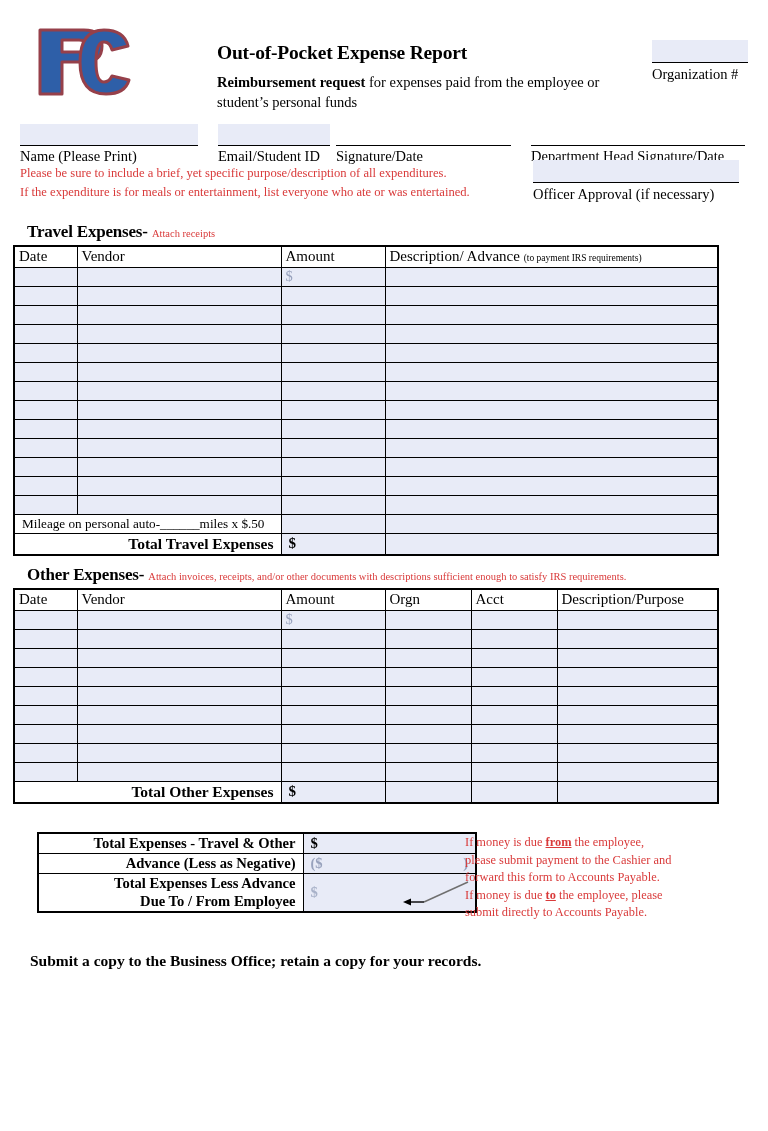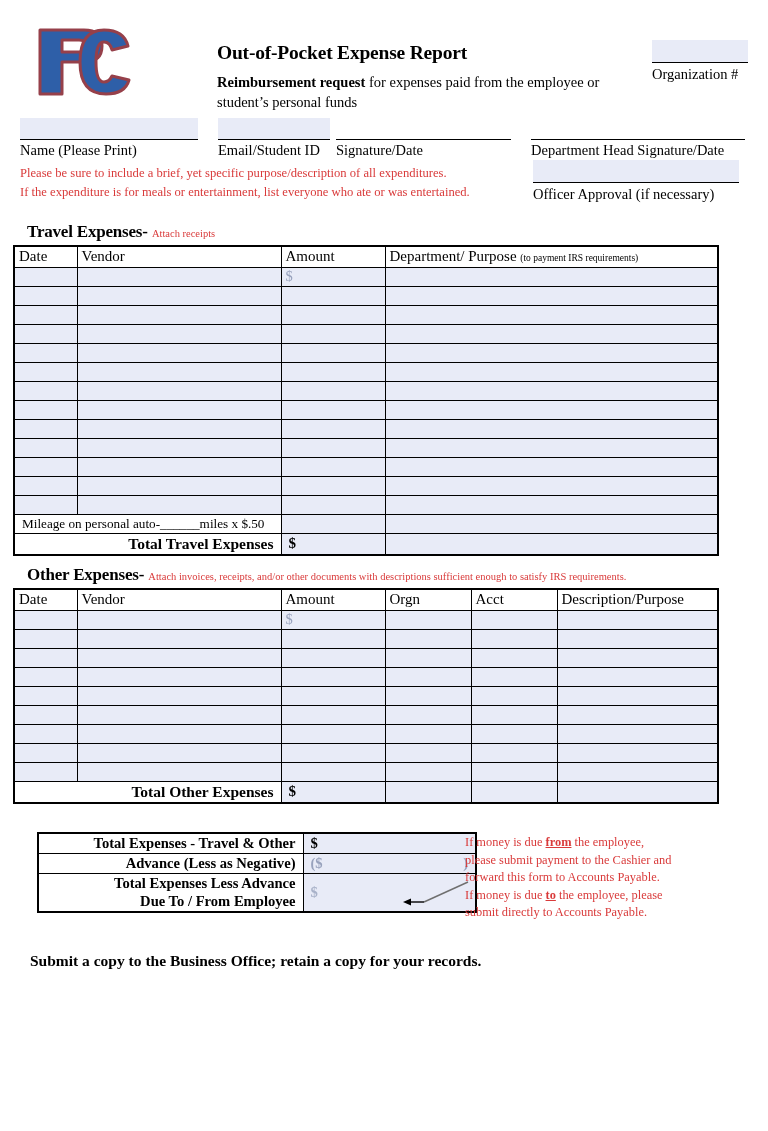--- a/index.html
+++ b/index.html
@@ -35,21 +35,21 @@
   
   .org-block { position: absolute; left: 652px; top: 40px; width: 100px; }
   .org-field {
     height: 23px; background: #e8ebf7;
     border-bottom: 1.3px solid #000; width: 96px;
   }
   .org-label { font-size: 14.5px; margin-top: 3px; white-space: nowrap; }
 
   
   .sig-row { position: relative; height: 46px; }
-  .sig-field { position: absolute; }
+  .sig-field { position: absolute; margin-top: 6px; }
   .sig-box { height: 22px; background: #e8ebf7; border-bottom: 1.3px solid #000; }
   .sig-line { height: 22px; border-bottom: 1.3px solid #000; }
   .sig-label { font-size: 14.5px; margin-top: 2px; white-space: nowrap; }
 
   .f-name { left: 20px; top: 0px; width: 178px; }
   .f-email { left: 218px; top: 0px; width: 112px; }
   .f-signature { left: 336px; top: 0px; width: 175px; }
   .f-dept { left: 531px; top: 0px; width: 214px; }
 
   
@@ -257,21 +257,21 @@
       <col class="c-date">
         <col class="c-vendor">
         <col class="c-amount">
         <col class="c-desc">
     </colgroup>
     <thead>
       <tr>
         <th>Date</th>
         <th>Vendor</th>
         <th>Amount</th>
-        <th><span>Department/ Purpose</span> <span class="hdr-small">(to payment IRS requirements)</span></th>
+        <th><span>Description/ Advance</span> <span class="hdr-small">(to payment IRS requirements)</span></th>
       </tr>
     </thead>
     <tbody id="travel-body">
         <tr>
           <td class="blank-cell"></td>
           <td class="blank-cell"></td>
           <td class="blank-cell amt-dollar">$</td>
           <td class="blank-cell"></td>
         </tr>
         <tr>

